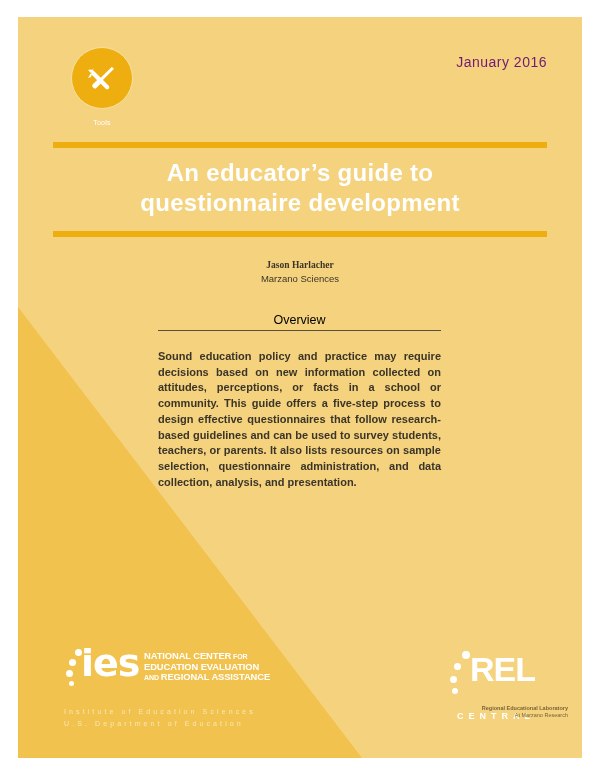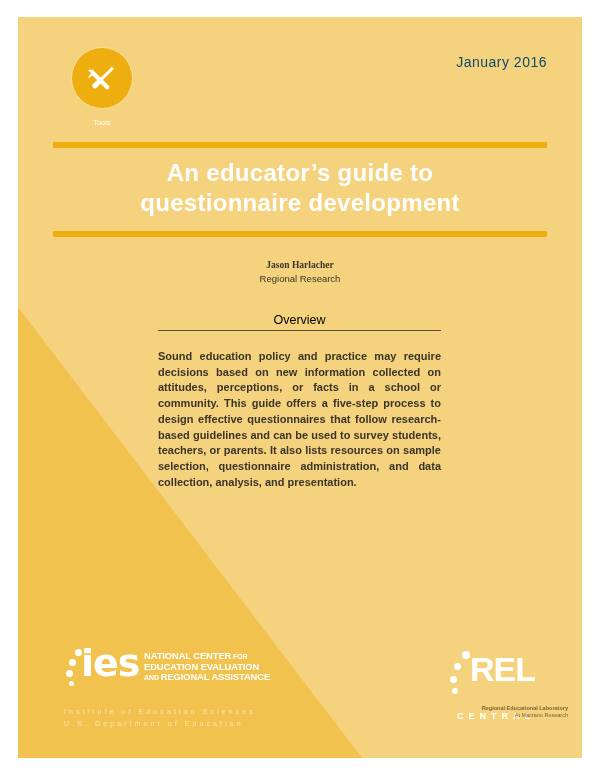--- a/index.html
+++ b/index.html
@@ -17,21 +17,21 @@
   .tools-badge {
     position: absolute; left: 53px; top: 30px; width: 62px; height: 62px; border-radius: 50%;
     background: #eeae0f; border: 1px solid #f8e0a4; box-sizing: border-box;
     display: flex; align-items: center; justify-content: center;
   }
   .tools-label {
     position: absolute; left: 53px; top: 102px; width: 62px; text-align: center;
     font-size: 7px; color: #ffffff; letter-spacing: 0.2px;
   }
   .date {
-    position: absolute; right: 35px; top: 37px; font-size: 14px; color: #0c4a6e; letter-spacing: 0.5px;
+    position: absolute; right: 35px; top: 37px; font-size: 14px; color: #701a75; letter-spacing: 0.5px;
   }
   .rule-bar {
     position: absolute; left: 35px; width: 494px; height: 6px; background: #eeae0f;
   }
   .rule-top { top: 125px; }
   .rule-bottom { top: 214px; }
   .title {
     position: absolute; left: 35px; top: 141px; width: 494px; text-align: center;
     font-family: Liberation Sans, sans-serif; font-weight: bold; font-size: 24px; line-height: 30px;
     color: #ffffff; letter-spacing: 0.3px;
@@ -120,21 +120,21 @@
   <div class="date">January 2016</div>
 
   <div class="rule-bar rule-top"></div>
   <div class="title">
     <div>An educator’s guide to</div>
     <div>questionnaire development</div>
   </div>
   <div class="rule-bar rule-bottom"></div>
 
   <div class="author">Jason Harlacher</div>
-  <div class="affil">Regional Research</div>
+  <div class="affil">Marzano Sciences</div>
 
   <div class="overview">
     <div class="overview-heading">Overview</div>
     <div class="overview-body">Sound education policy and practice may require decisions based on new information collected on attitudes, perceptions, or facts in a school or community. This guide offers a five-step process to design effective questionnaires that follow research-based guidelines and can be used to survey students, teachers, or parents. It also lists resources on sample selection, questionnaire administration, and data collection, analysis, and presentation.</div>
   </div>
 
   <div class="ies-logo">
     <div class="ies-dots">
       <span style="left:10px; top:2px; width:7px; height:7px;"></span>
       <span style="left:4px; top:12px; width:7px; height:7px;"></span>

